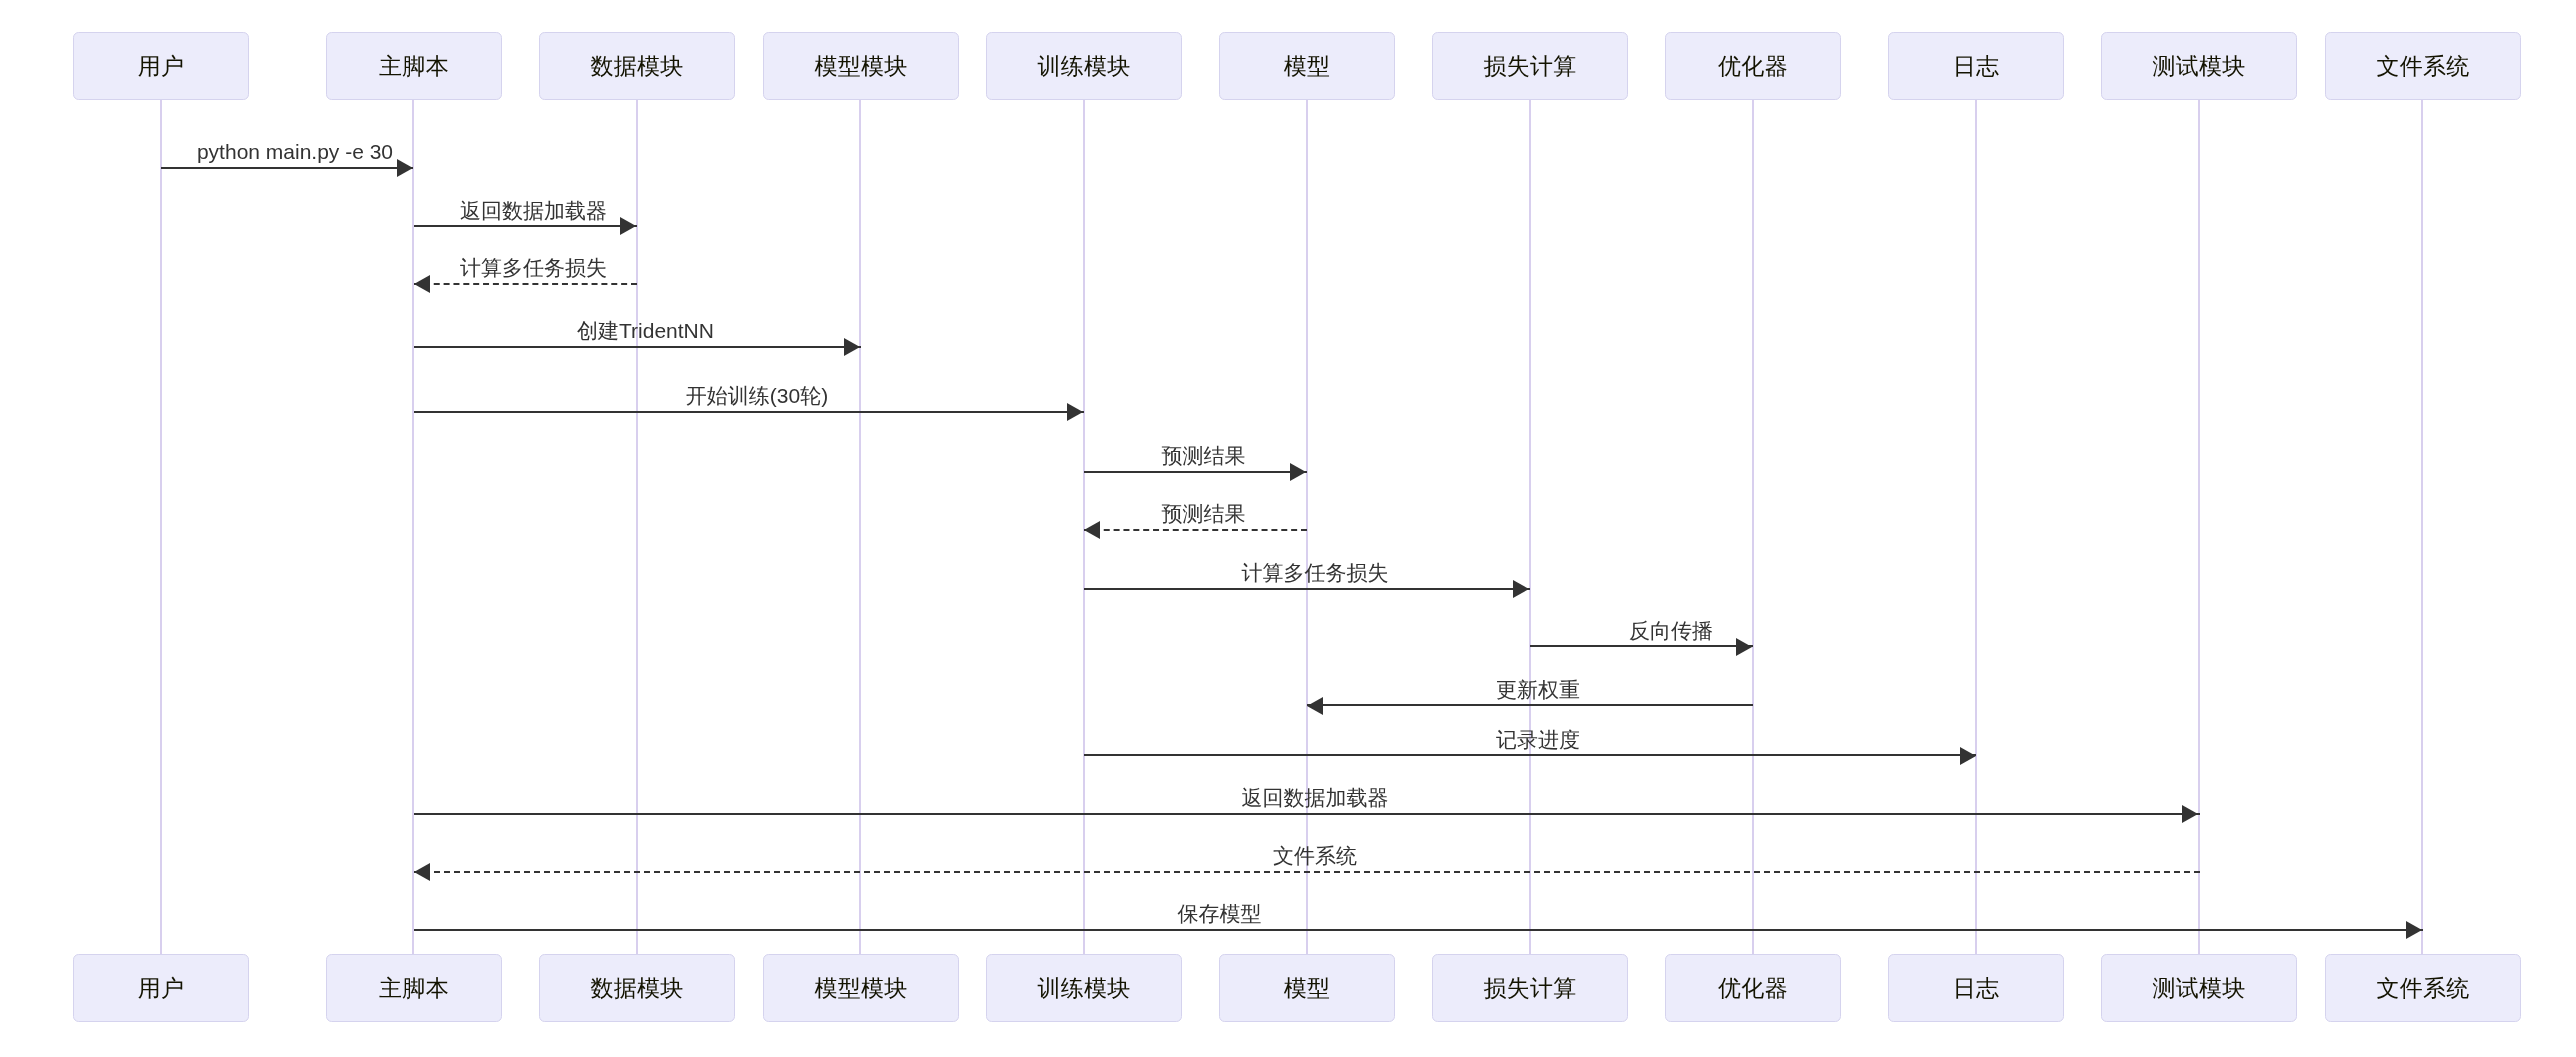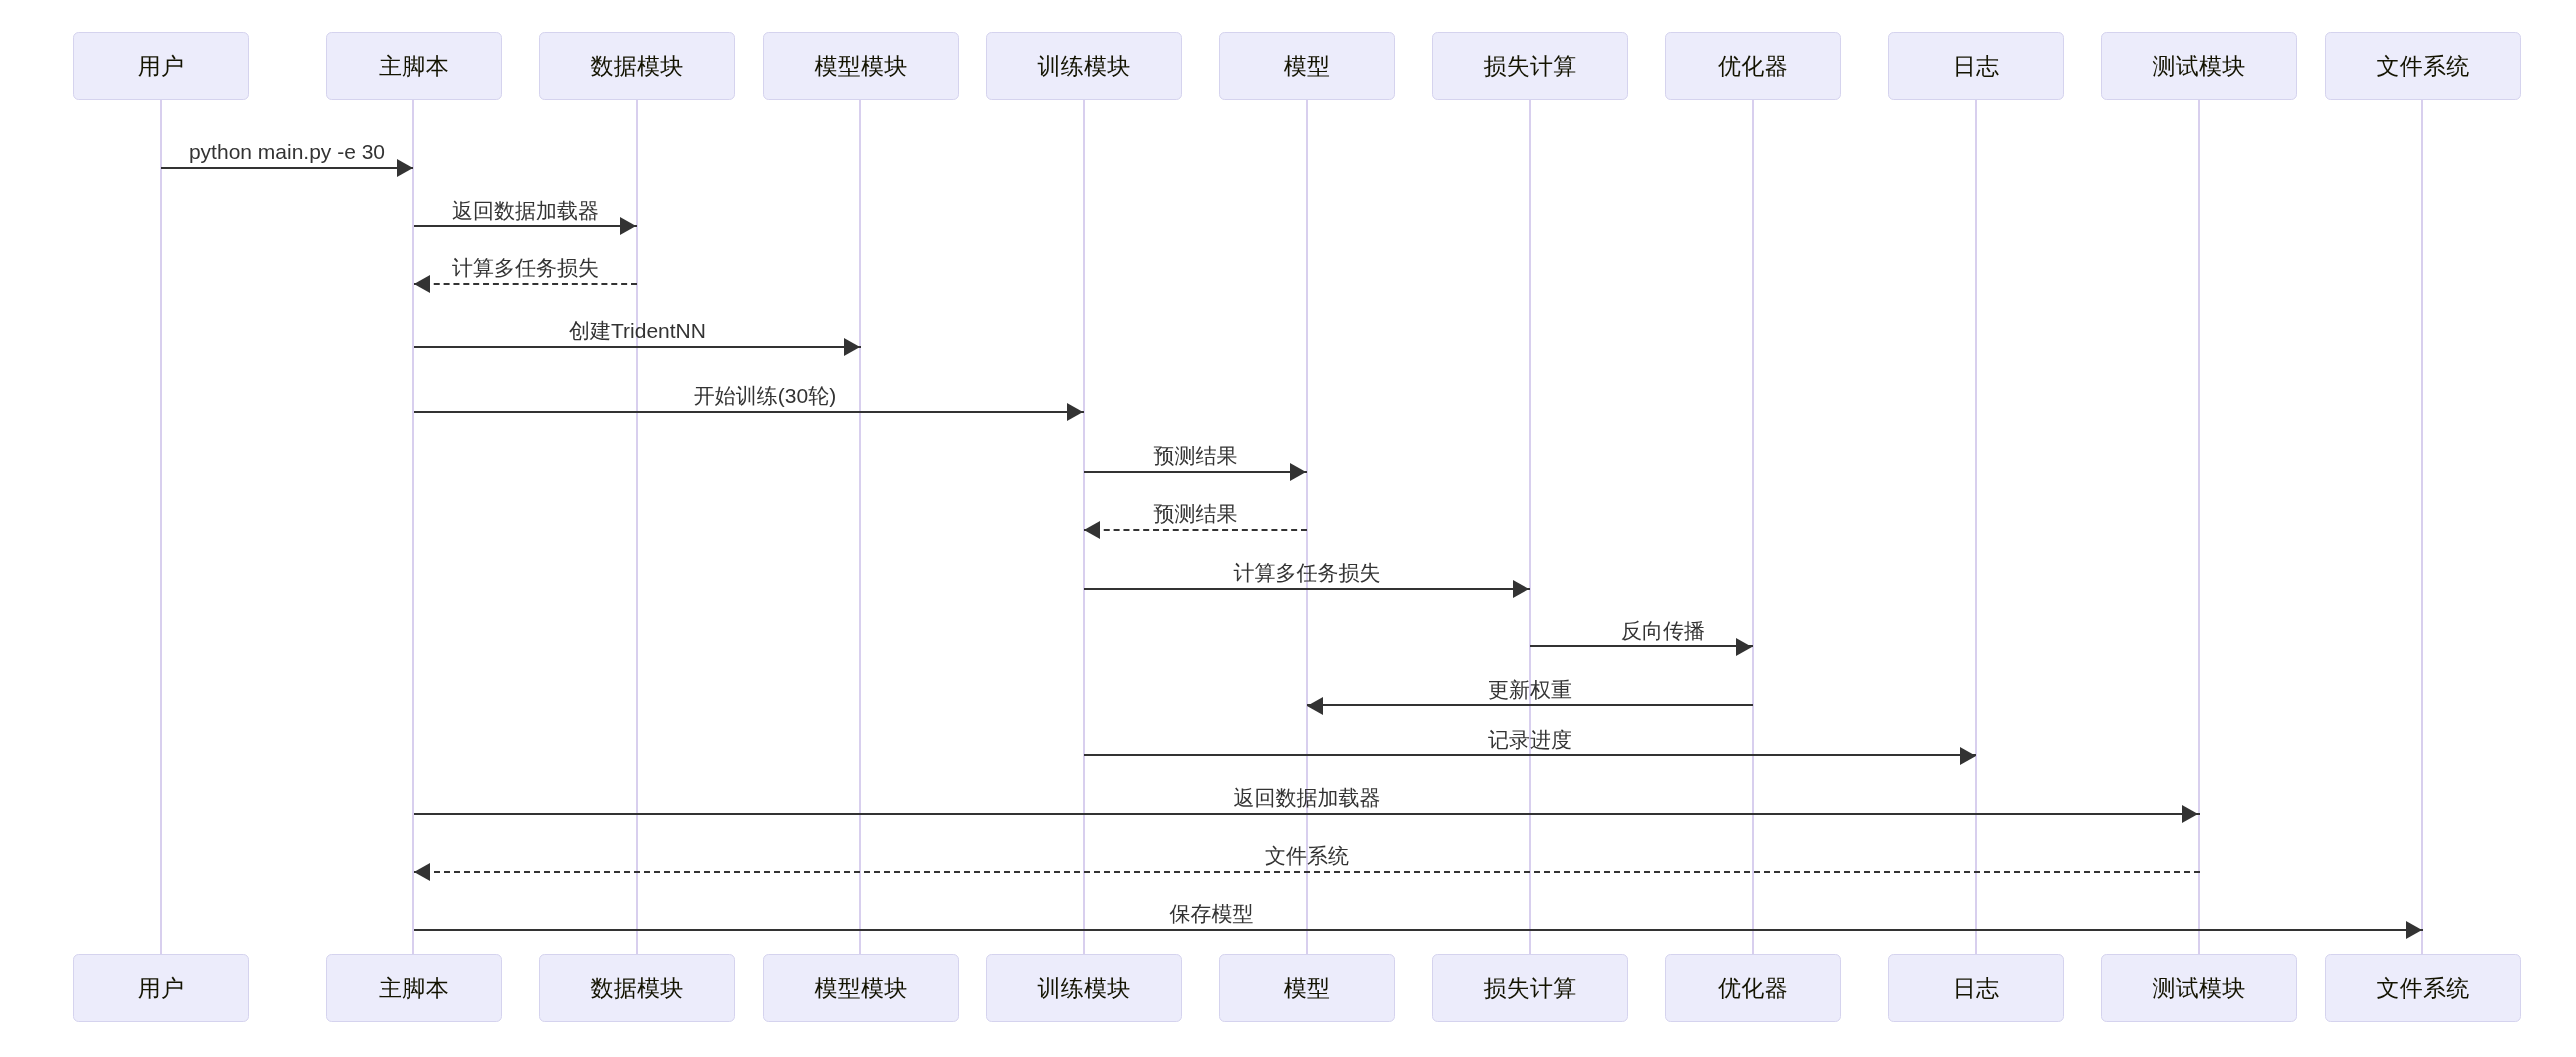--- a/index.html
+++ b/index.html
@@ -44,20 +44,21 @@
     border-top: 2.8px dashed #333333;
   }
   .msg-label {
     position: absolute;
     color: #333333;
     font-size: 21px;
     line-height: 1;
     white-space: nowrap;
     font-family: "Liberation Sans", "DejaVu Sans", sans-serif;
     user-select: none;
+    padding-left: 8px;
   }
   .arrow-head {
     position: absolute;
     width: 0;
     height: 0;
   }
   .arrow-head.right {
     border-top: 9px solid transparent;
     border-bottom: 9px solid transparent;
     border-left: 16.7px solid #333333;
@@ -163,21 +164,21 @@
       <div class="arrow-head right" style="top: 217px; left: 620px;"></div>
       <div class="msg-label" style="top: 200px; left: 414px; width: 223px; text-align: center;">返回数据加载器</div>
       <div class="msg-line dashed" style="left: 414px; top: 283px; width: 223px;"></div>
       <div class="arrow-head left" style="top: 275px; left: 414px;"></div>
       <div class="msg-label" style="top: 257px; left: 414px; width: 223px; text-align: center;">计算多任务损失</div>
       <div class="msg-line" style="left: 414px; top: 346px; width: 447px;"></div>
       <div class="arrow-head right" style="top: 338px; left: 844px;"></div>
       <div class="msg-label" style="top: 320px; left: 414px; width: 447px; text-align: center;">创建TridentNN</div>
       <div class="msg-line" style="left: 414px; top: 411px; width: 670px;"></div>
       <div class="arrow-head right" style="top: 403px; left: 1067px;"></div>
-      <div class="msg-label" style="top: 385px; left: 414px; width: 670px; text-align: center; margin-left: 16px;">开始训练(30轮)</div>
+      <div class="msg-label" style="top: 385px; left: 414px; width: 670px; text-align: center;">开始训练(30轮)</div>
       <div class="msg-line" style="left: 1084px; top: 471px; width: 223px;"></div>
       <div class="arrow-head right" style="top: 463px; left: 1290px;"></div>
       <div class="msg-label" style="top: 445px; left: 1084px; width: 223px; text-align: center;">预测结果</div>
       <div class="msg-line dashed" style="left: 1084px; top: 529px; width: 223px;"></div>
       <div class="arrow-head left" style="top: 521px; left: 1084px;"></div>
       <div class="msg-label" style="top: 503px; left: 1084px; width: 223px; text-align: center;">预测结果</div>
       <div class="msg-line" style="left: 1084px; top: 588px; width: 446px;"></div>
       <div class="arrow-head right" style="top: 580px; left: 1513px;"></div>
       <div class="msg-label" style="top: 562px; left: 1084px; width: 446px; text-align: center;">计算多任务损失</div>
       <div class="msg-line" style="left: 1530px; top: 645px; width: 223px;"></div>

